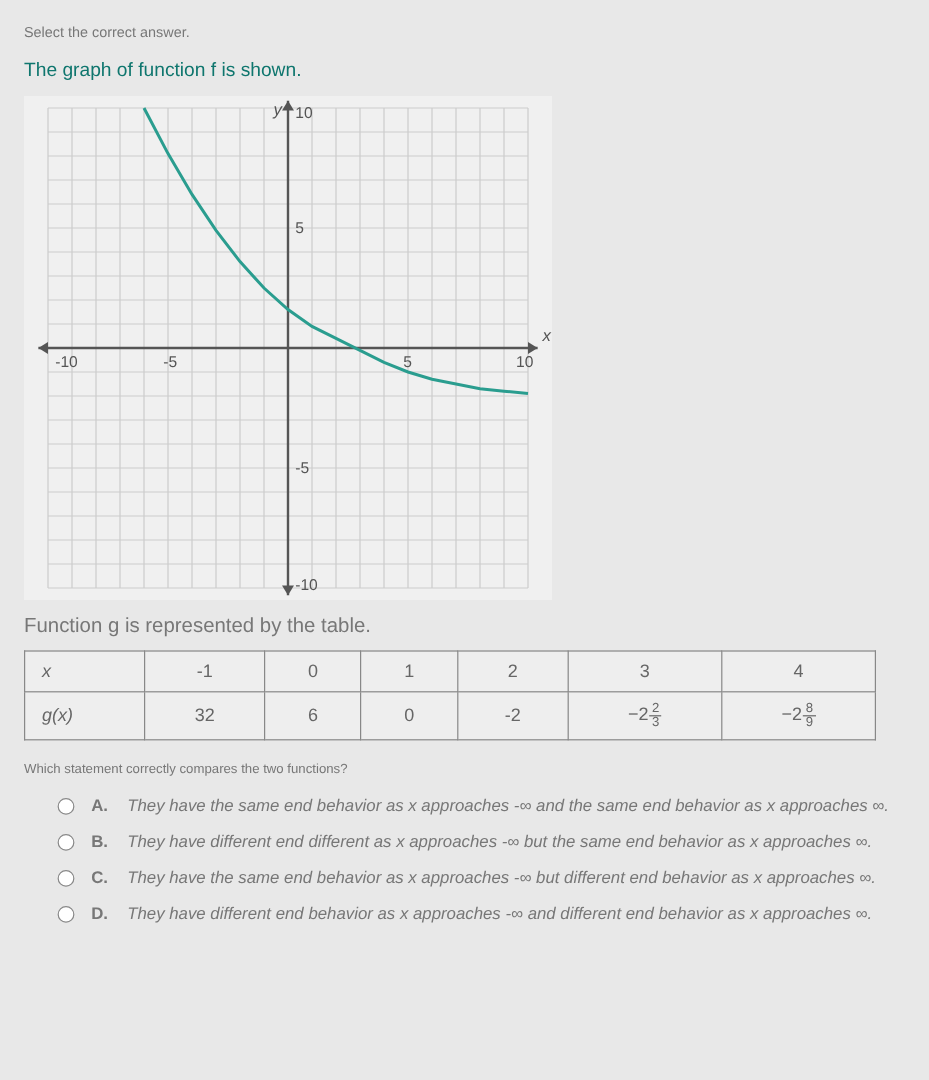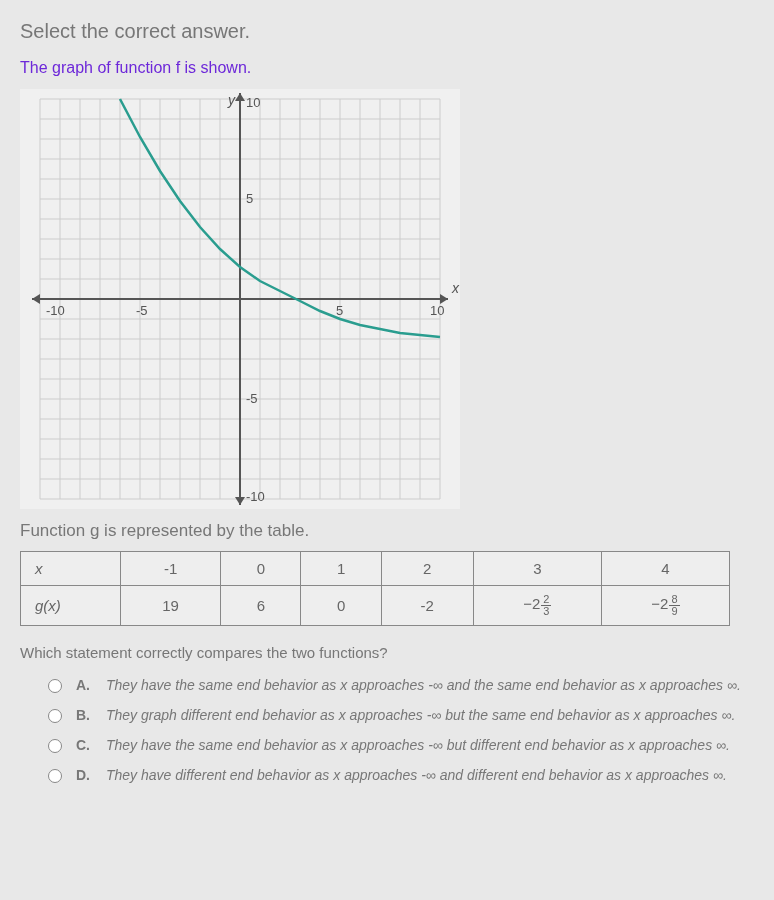--- a/index.html
+++ b/index.html
@@ -3,22 +3,22 @@
   <meta charset="utf-8">
   <style>
     * { box-sizing: border-box; margin: 0; padding: 0; }
     body {
       font-family: Arial, sans-serif;
       background: #e8e8e8;
       padding: 20px;
       color: #666;
       width: 774px;
     }
-    .instruction { font-size: 20px; margin-bottom: 16px; color: #777; }
-    .prompt { font-size: 16px; margin-bottom: 12px; color: #6d28d9; }
+    .instruction { font-size: 12px; margin-bottom: 16px; color: #777; }
+    .prompt { font-size: 16px; margin-bottom: 12px; color: #0f766e; }
     .graph-container {
       width: 440px;
       height: 420px;
       background: #f0f0f0;
       position: relative;
       margin-bottom: 12px;
       border: 0;
     }
     svg.graph { width: 100%; height: 100%; }
     .grid-line { stroke: #ccc; stroke-width: 1; }
@@ -36,21 +36,21 @@
     table.gtable td, table.gtable th {
       border: 1px solid #888;
       padding: 8px 12px;
       font-size: 15px;
       color: #666;
       text-align: center;
       background: #eee;
       font-weight: normal;
     }
     table.gtable th { text-align: left; font-style: italic; font-weight: normal; padding-left: 14px; width: 100px; }
-    .question { font-size: 15px; margin-bottom: 16px; color: #777; }
+    .question { font-size: 11px; margin-bottom: 16px; color: #777; }
     .options { margin-left: 28px; }
     .option-row { display: flex; align-items: flex-start; margin-bottom: 14px; font-size: 14px; color: #777; }
     .radio {
       width: 14px; height: 14px; border: 1.5px solid #888; border-radius: 50%;
       margin-right: 14px; margin-top: 2px; flex-shrink: 0; background: #fff;
     }
     .opt-letter { font-weight: bold; margin-right: 12px; min-width: 18px; }
     .opt-text { flex: 1; font-style: italic; }
     .frac {
       display: inline-flex; flex-direction: column; align-items: center;
@@ -144,21 +144,21 @@
     <th>x</th>
     <td>-1</td>
     <td>0</td>
     <td>1</td>
     <td>2</td>
     <td>3</td>
     <td>4</td>
   </tr>
   <tr>
     <th>g(x)</th>
-    <td>19</td>
+    <td>32</td>
     <td>6</td>
     <td>0</td>
     <td>-2</td>
     <td><span class="mixed">−2<span class="frac">
               <span class="num">2</span>
               <span class="den">3</span>
             </span></span></td>
     <td><span class="mixed">−2<span class="frac">
               <span class="num">8</span>
               <span class="den">9</span>
@@ -171,21 +171,21 @@
 
 <div class="options">
   <div class="option-row">
     <span class="radio"></span>
     <span class="opt-letter">A.</span>
     <span class="opt-text">They have the same end behavior as x approaches -∞ and the same end behavior as x approaches ∞.</span>
   </div>
   <div class="option-row">
     <span class="radio"></span>
     <span class="opt-letter">B.</span>
-    <span class="opt-text">They graph different end behavior as x approaches -∞ but the same end behavior as x approaches ∞.</span>
+    <span class="opt-text">They have different end different as x approaches -∞ but the same end behavior as x approaches ∞.</span>
   </div>
   <div class="option-row">
     <span class="radio"></span>
     <span class="opt-letter">C.</span>
     <span class="opt-text">They have the same end behavior as x approaches -∞ but different end behavior as x approaches ∞.</span>
   </div>
   <div class="option-row">
     <span class="radio"></span>
     <span class="opt-letter">D.</span>
     <span class="opt-text">They have different end behavior as x approaches -∞ and different end behavior as x approaches ∞.</span>

